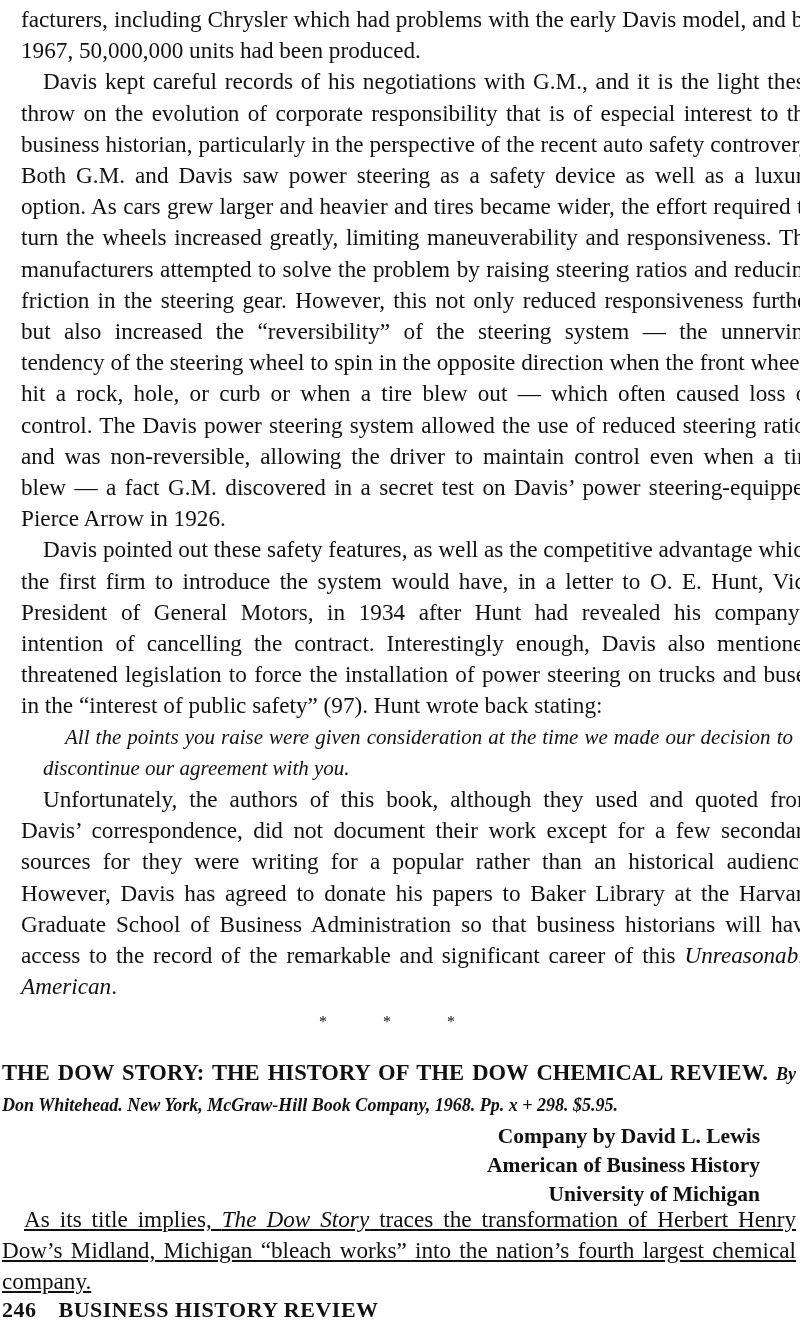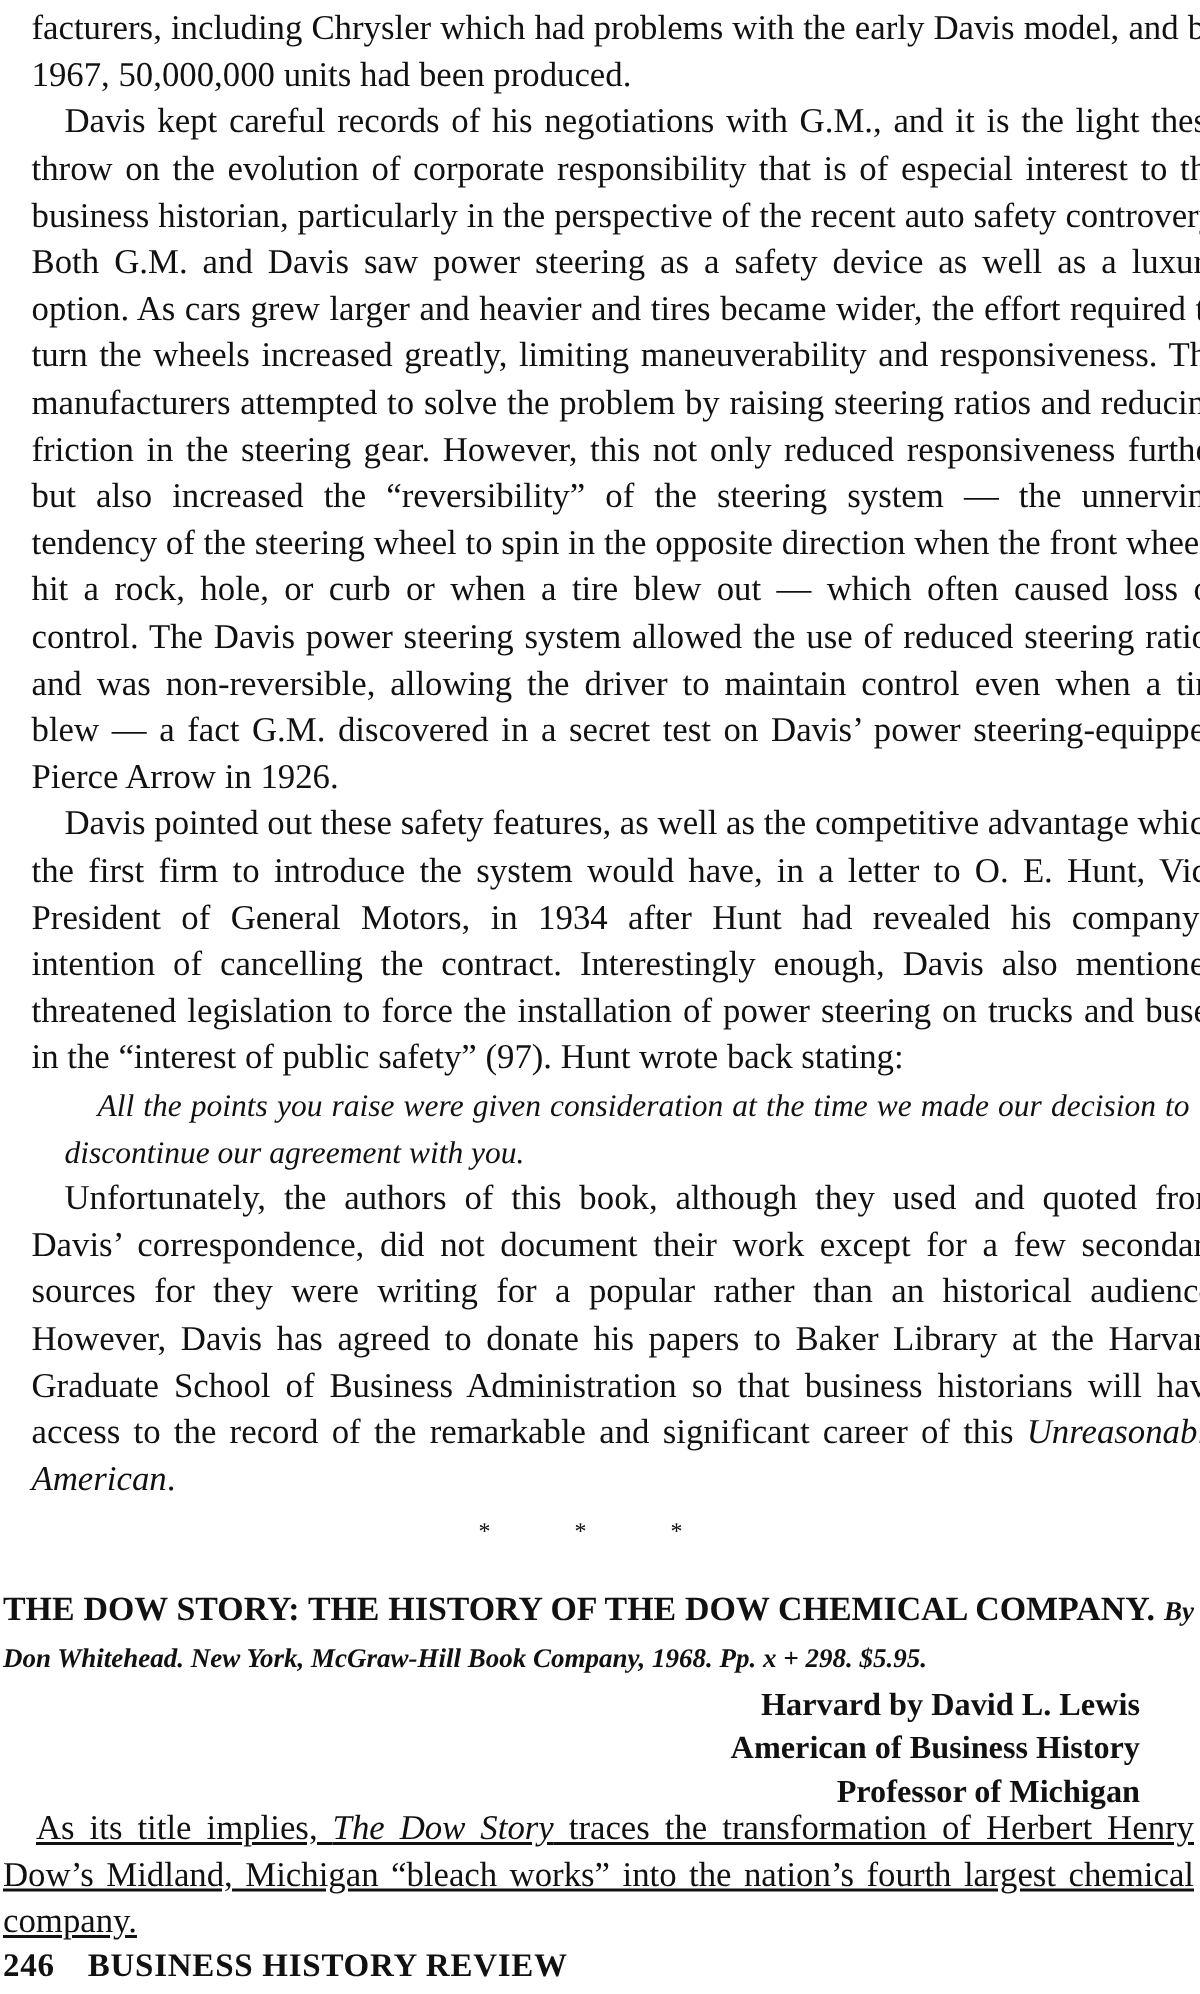--- a/index.html
+++ b/index.html
@@ -54,28 +54,28 @@
     <p class="para noindent">facturers, including Chrysler which had problems with the early Davis model, and by 1967, 50,000,000 units had been produced.</p>
     <p class="para">Davis kept careful records of his negotiations with G.M., and it is the light these throw on the evolution of corporate responsibility that is of especial interest to the business historian, particularly in the perspective of the recent auto safety controvery. Both G.M. and Davis saw power steering as a safety device as well as a luxury option. As cars grew larger and heavier and tires became wider, the effort required to turn the wheels increased greatly, limiting maneuverability and responsiveness. The manufacturers attempted to solve the problem by raising steering ratios and reducing friction in the steering gear. However, this not only reduced responsiveness further but also increased the “reversibility” of the steering system — the unnerving tendency of the steering wheel to spin in the opposite direction when the front wheels hit a rock, hole, or curb or when a tire blew out — which often caused loss of control. The Davis power steering system allowed the use of reduced steering ratios and was non-reversible, allowing the driver to maintain control even when a tire blew — a fact G.M. discovered in a secret test on Davis’ power steering-equipped Pierce Arrow in 1926.</p>
     <p class="para">Davis pointed out these safety features, as well as the competitive advantage which the first firm to introduce the system would have, in a letter to O. E. Hunt, Vice President of General Motors, in 1934 after Hunt had revealed his company’s intention of cancelling the contract. Interestingly enough, Davis also mentioned threatened legislation to force the installation of power steering on trucks and buses in the “interest of public safety” (97). Hunt wrote back stating:</p>
     <p class="quote">All the points you raise were given consideration at the time we made our decision to discontinue our agreement with you.</p>
     <p class="para"><span>Unfortunately, the authors of this book, although they used and quoted from Davis’ correspondence, did not document their work except for a few secondary sources for they were writing for a popular rather than an historical audience. However, Davis has agreed to donate his papers to Baker Library at the Harvard Graduate School of Business Administration so that business historians will have access to the record of the remarkable and significant career of this </span><em>Unreasonable American</em><span>.</span></p>
   </div>
 
   <div class="ornament">* * *</div>
 
   <div class="book-head">
-    <span>THE DOW STORY: THE HISTORY OF THE DOW CHEMICAL COMPANY.</span>
+    <span>THE DOW STORY: THE HISTORY OF THE DOW CHEMICAL REVIEW.</span>
     <span class="cite">By Don Whitehead. New York, McGraw-Hill Book Company, 1968. Pp. x + 298. $5.95.</span>
   </div>
 
   <div class="reviewer">
-    <div>Harvard by David L. Lewis</div>
+    <div>Company by David L. Lewis</div>
     <div>American of Business History</div>
-    <div>Professor of Michigan</div>
+    <div>University of Michigan</div>
   </div>
 
   <div class="review-text">
     <p class="para"><span>As its title implies, </span><em>The Dow Story</em><span> traces the transformation of Herbert Henry Dow’s Midland, Michigan “bleach works” into the nation’s fourth largest chemical company.</span></p>
   </div>
 
   <div class="footer">
     <span class="num">246</span>
     <span>BUSINESS HISTORY REVIEW</span>
   </div>

